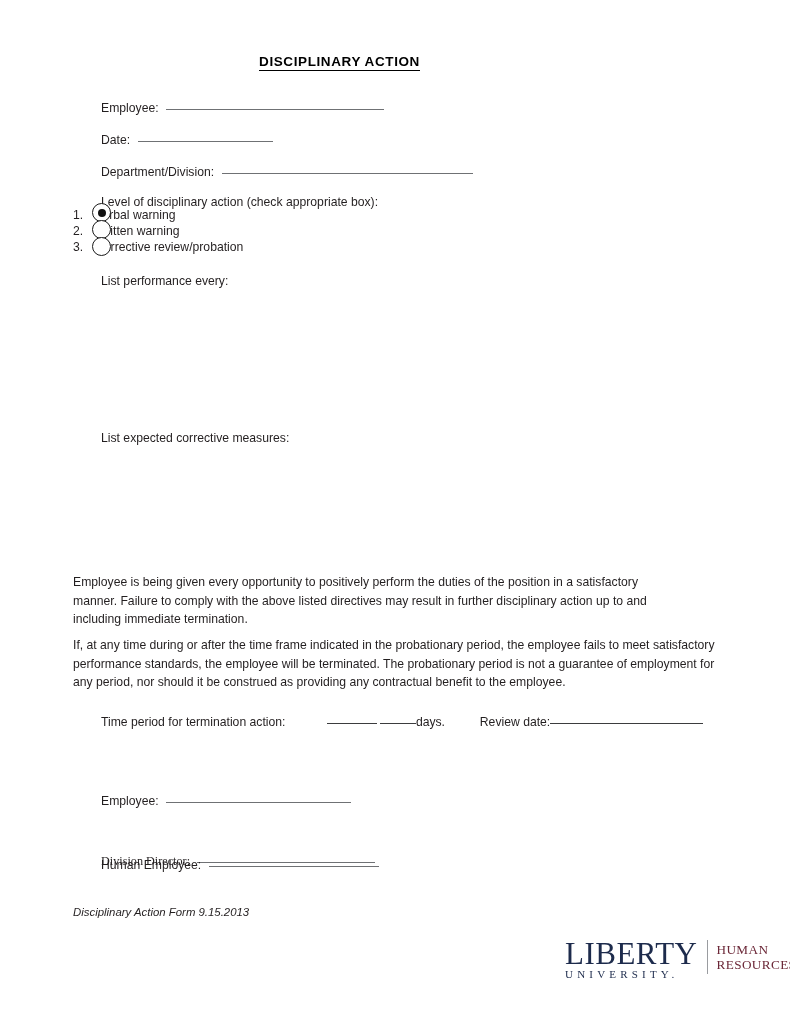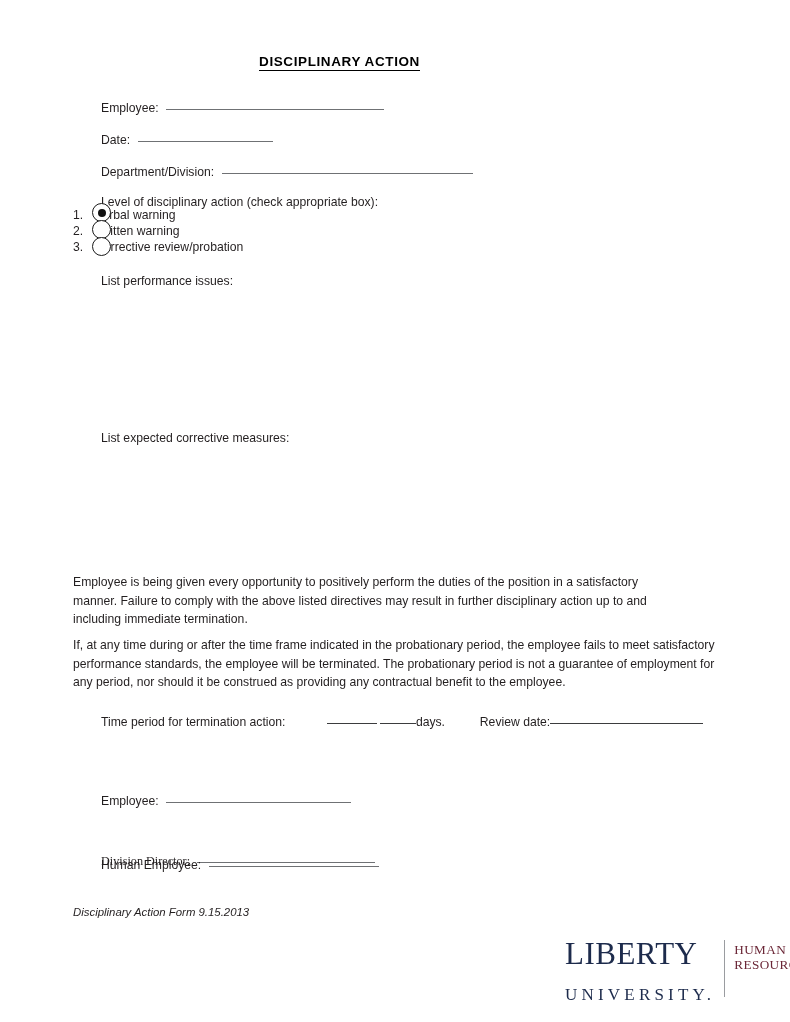--- a/index.html
+++ b/index.html
@@ -139,25 +139,25 @@
   .logo-liberty {
     font-family: "Liberation Serif", serif;
     font-size: 31px;
     font-weight: normal;
     letter-spacing: 0.5px;
     color: #1d2b4c;
     display: block;
   }
   .logo-university {
     font-family: "Liberation Serif", serif;
-    font-size: 17px;
+    font-size: 11px;
     letter-spacing: 4.2px;
     color: #1d2b4c;
     display: block;
-    margin-top: 17px;
+    margin-top: 0;
   }
   .logo-divider {
     width: 1px;
     background: #9a9ca0;
     align-self: stretch;
     margin: 2px 9px 6px 9px;
   }
   .logo-right {
     font-family: "Liberation Serif", serif;
     font-size: 13.2px;
@@ -210,21 +210,21 @@
 
   <div class="circle-wrap">
     <div class="circle c1">
       <div class="dot"></div>
     </div>
     <div class="circle c2"></div>
     <div class="circle c3"></div>
   </div>
 
   <div class="blk" style="left:73px; top:274px;">
-    <span>List performance issues:</span>
+    <span>List performance every:</span>
   </div>
   <div class="blk" style="left:73px; top:431px;">
     <span>List expected corrective measures:</span>
   </div>
 
   <div class="para" style="top:573px; width:612px;">Employee is being given every opportunity to positively perform the duties of the position in a satisfactory manner.  Failure to comply with the above listed directives may result in further disciplinary action up to and including immediate termination.</div>
   <div class="para" style="top:636px; width:645px;">If, at any time during or after the time frame indicated in the probationary period, the employee fails to meet satisfactory performance standards, the employee will be terminated.  The probationary period is not a guarantee of employment for any period, nor should it be construed as providing any contractual benefit to the employee.</div>
 
   <div class="blk" style="left:73px; top:715px; white-space:nowrap;">
     <span>Time period for termination action:</span>

